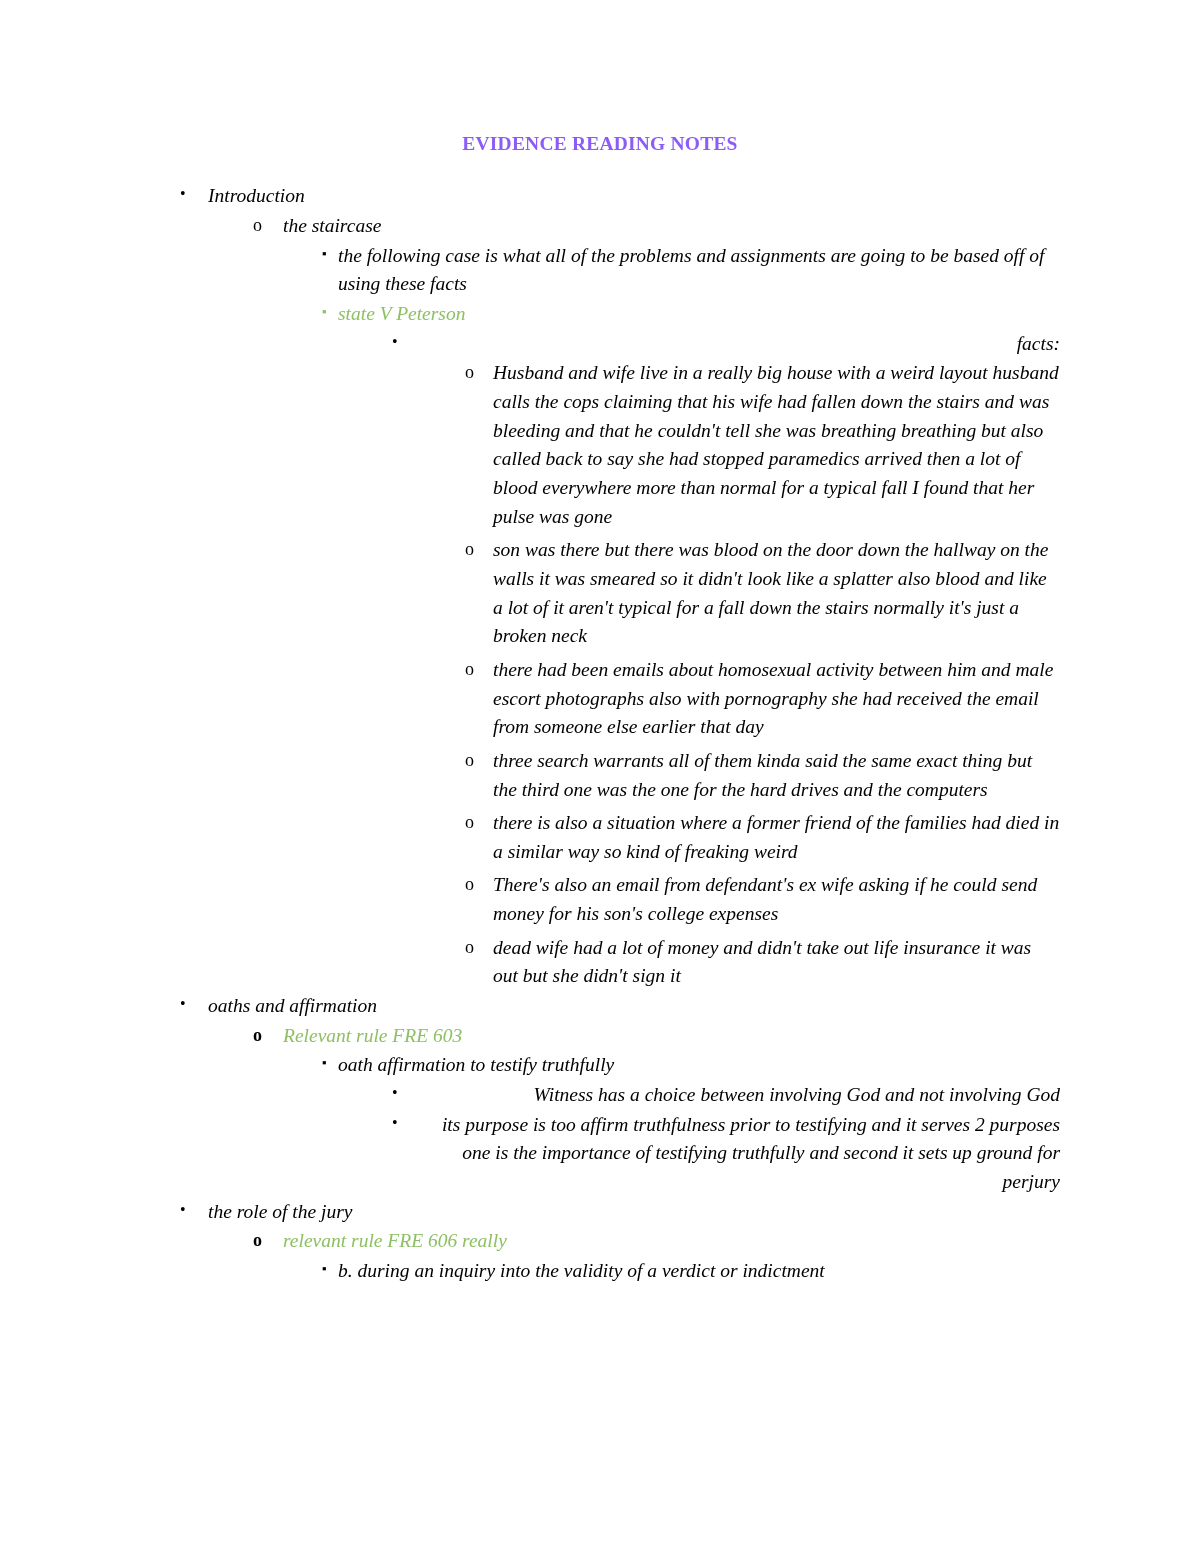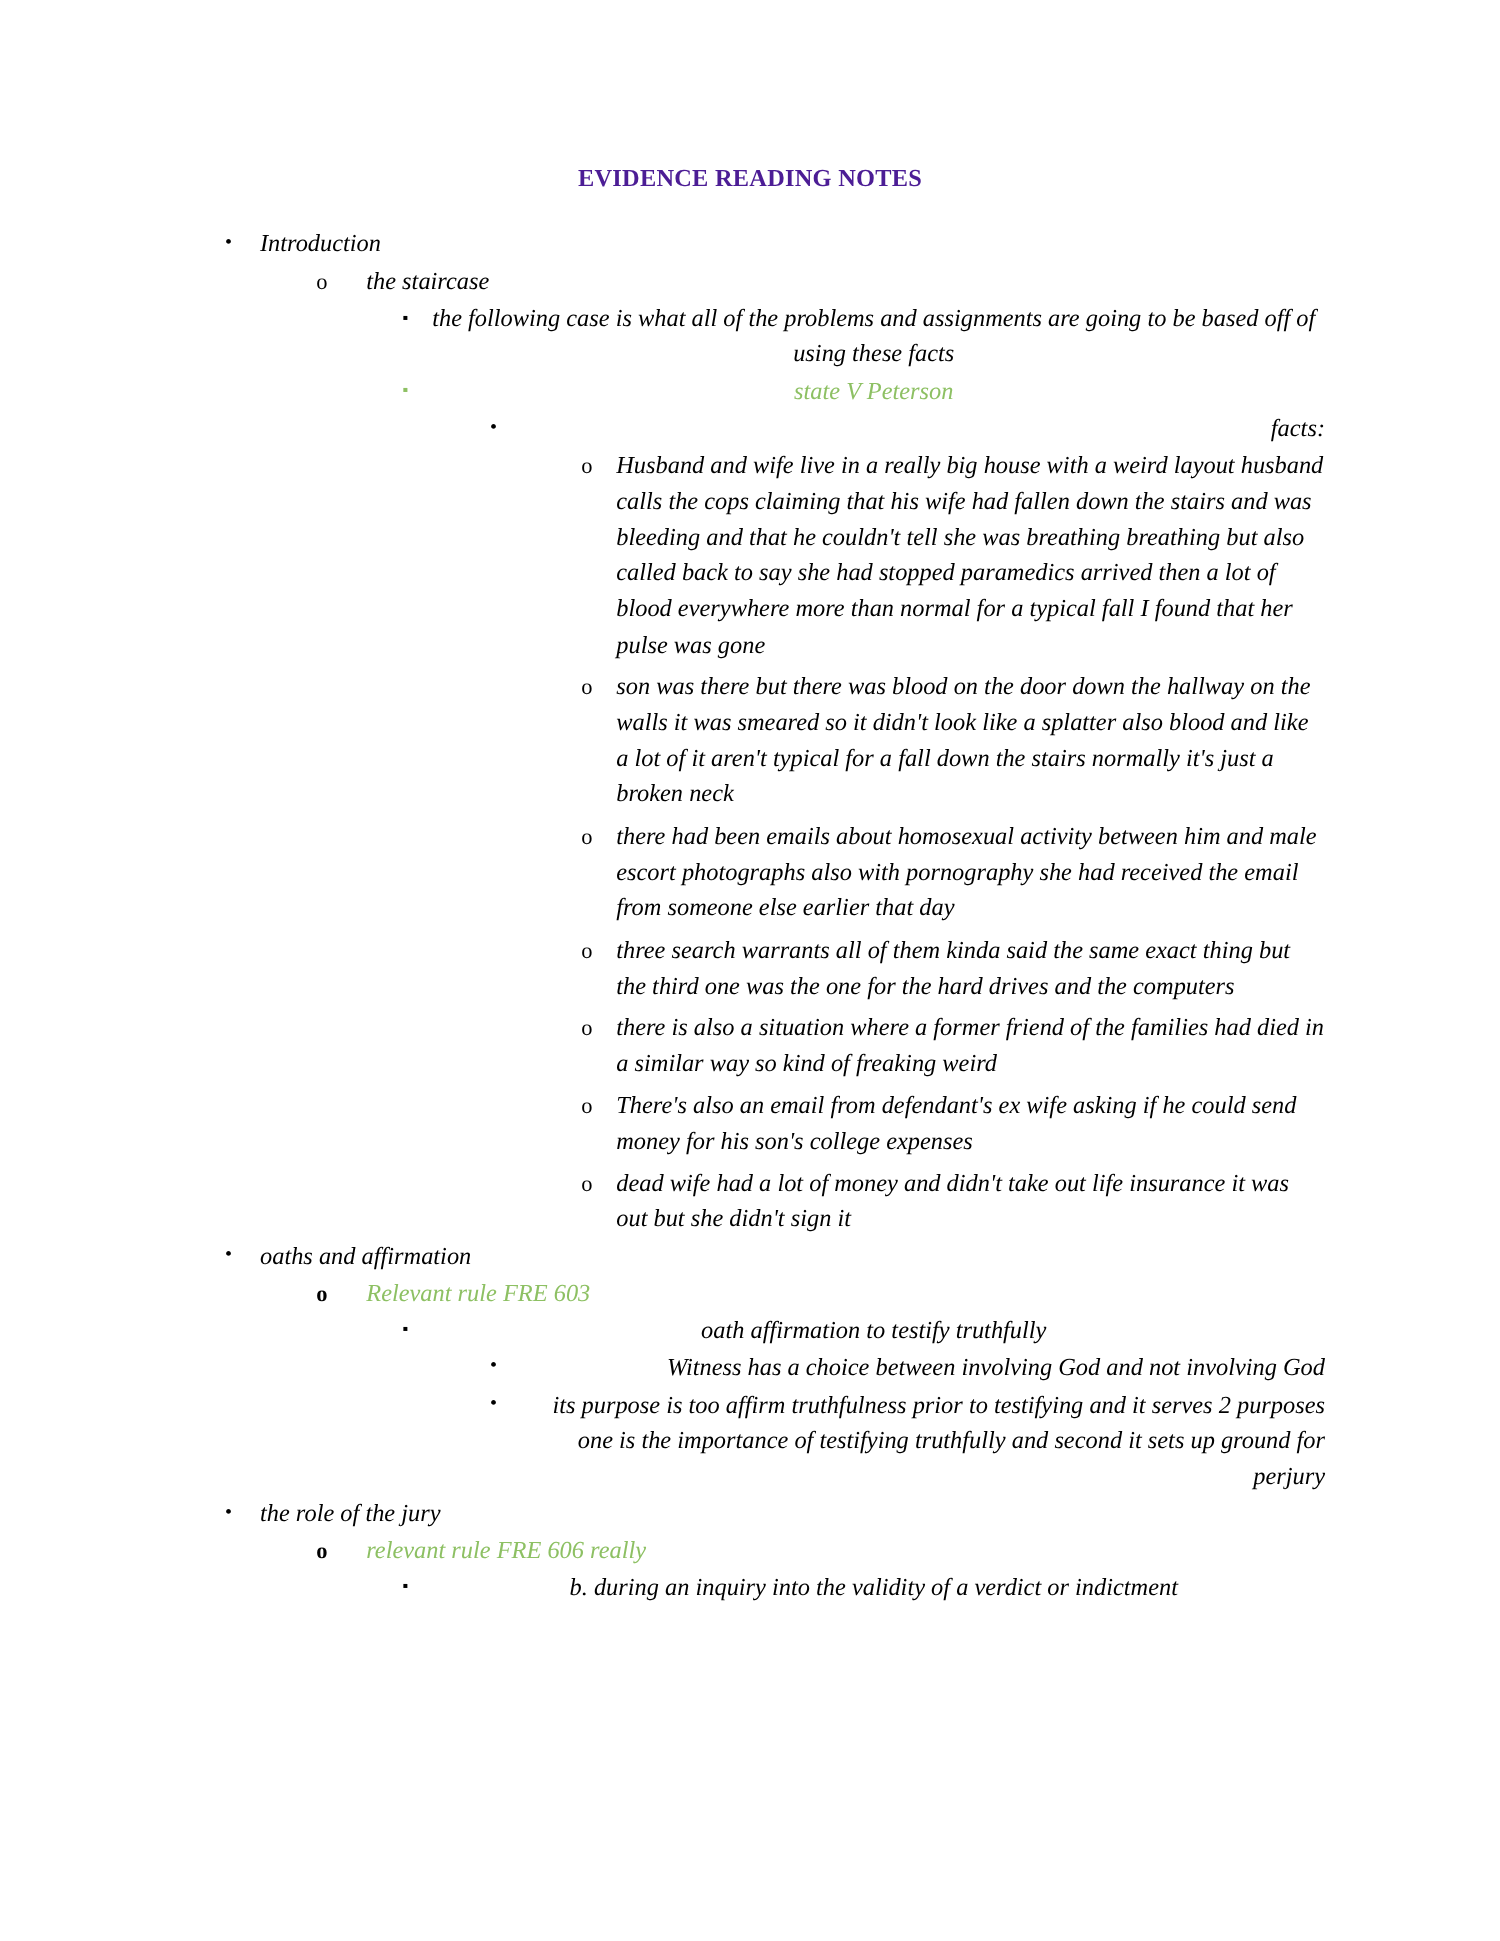--- a/index.html
+++ b/index.html
@@ -26,21 +26,21 @@
     width: 920px;
   }
 
   
   .doc-title {
     text-align: center;
     font-weight: bold;
     font-style: normal;
     font-size: 19.5px;
     letter-spacing: 0.2px;
-    color: #4c1d95;
+    color: #8b5cf6;
     margin: 0 0 26px 0;
     line-height: 1.25;
   }
 
   
   .date-line {
     font-style: italic;
     font-size: 19.5px;
     line-height: 1.32;
     margin: 0 0 24px 0;
@@ -75,24 +75,24 @@
   }
   .row .txt {
     display: block;
   }
 
   
   .lvl1 { margin-left: 40px; }
   .lvl1 .txt { margin-left: 28px; }
 
   .lvl2 { margin-left: 113px; }
-  .lvl2 .txt { margin-left: 40px; }
+  .lvl2 .txt { margin-left: 30px; }
 
   .lvl3 { margin-left: 182px; }
-  .lvl3 .txt { margin-left: 16px; text-align: center; }
+  .lvl3 .txt { margin-left: 16px; }
 
   .lvl4 { margin-left: 252px; }
   .lvl4 .txt { margin-left: 28px; text-align: right; }
 
   .lvl5 { margin-left: 325px; }
   .lvl5 .txt { margin-left: 28px; }
 
   
   .m-disc {
     font-size: 16px;

